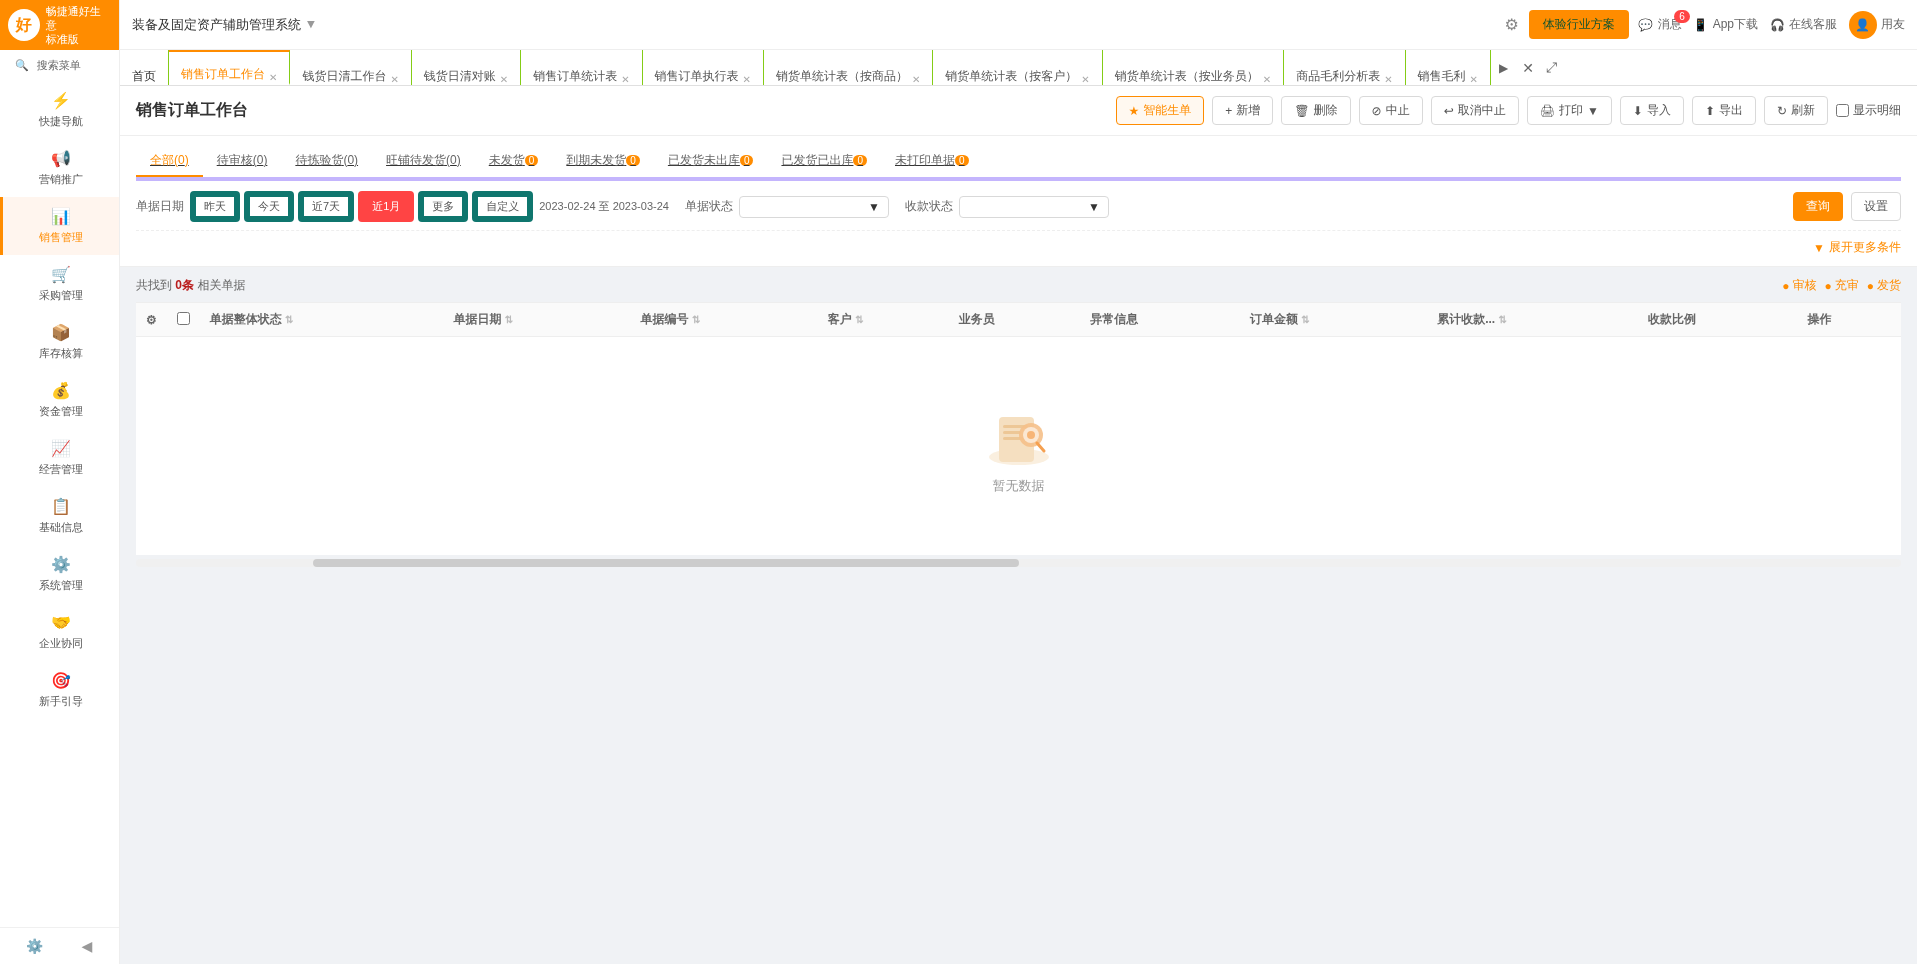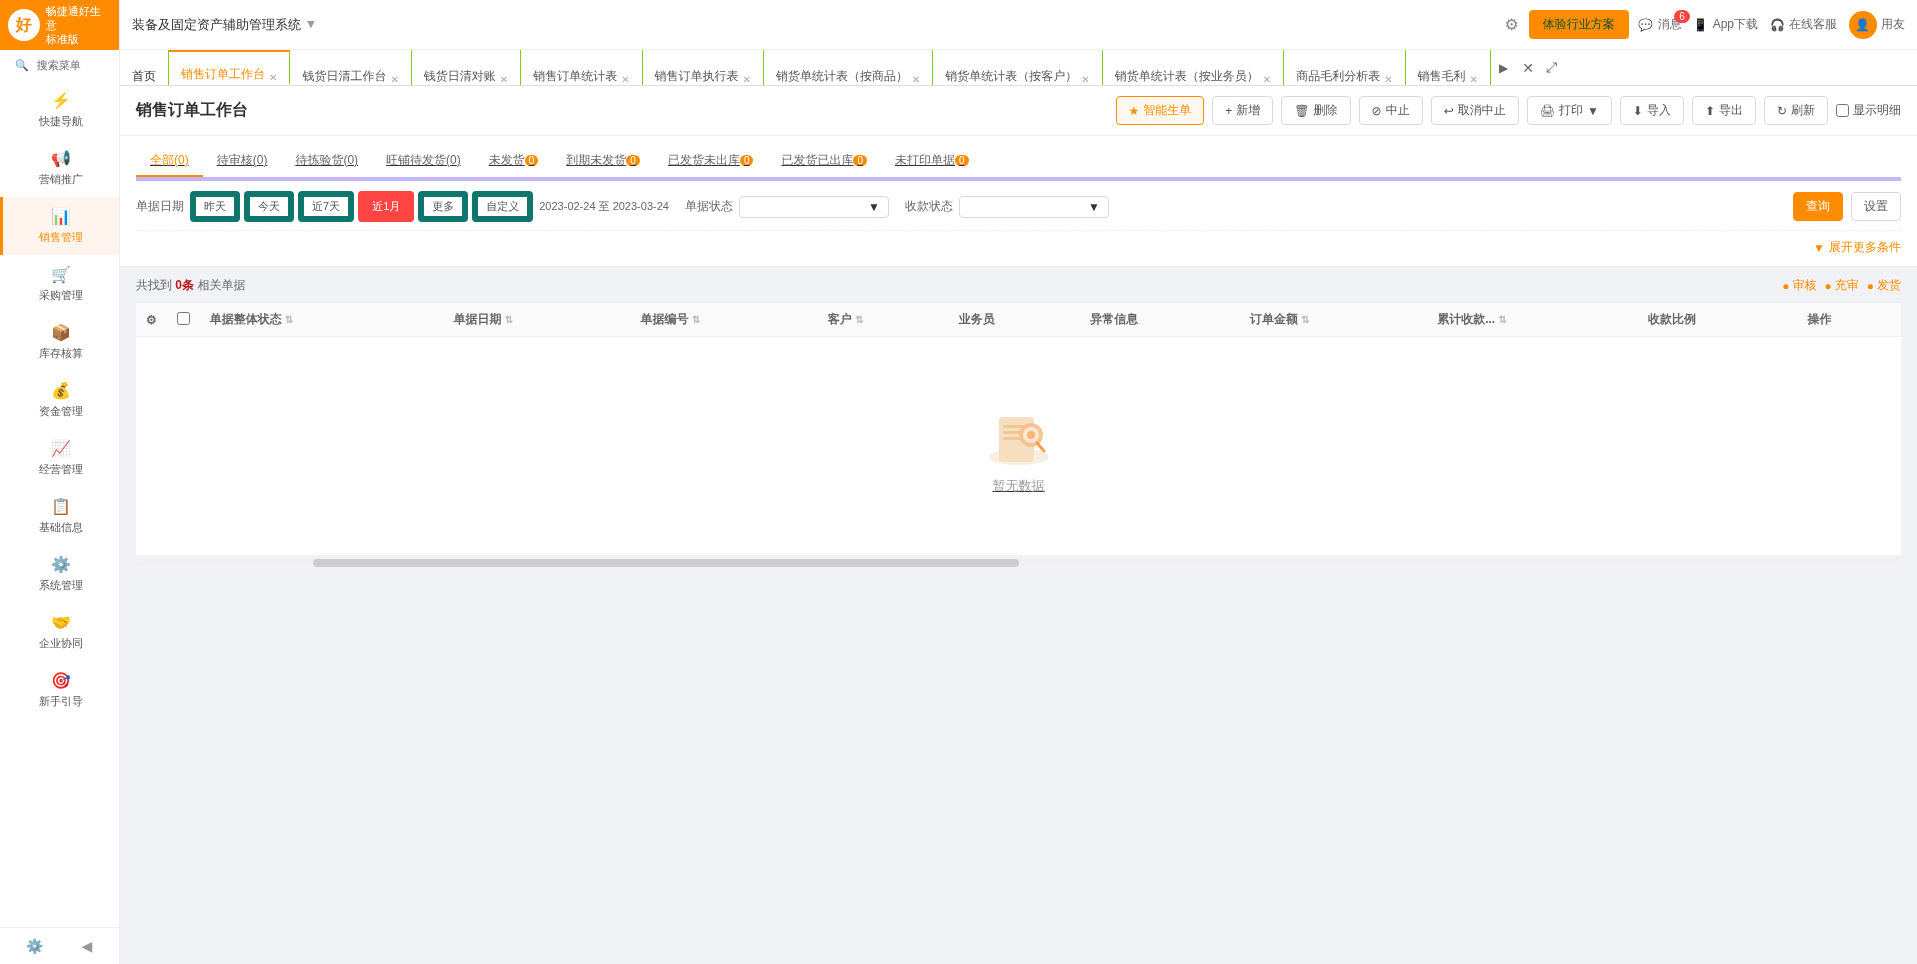--- a/index.html
+++ b/index.html
@@ -427,21 +427,21 @@
             <th>
               <span>收款比例</span>
             </th>
             <th>
               <span>操作</span>
             </th>
           </tr>
         </thead>
         <tbody>
           <tr>
-            <td colspan="12" style="padding:0; border:none;text-decoration:underline;">
+            <td colspan="12" style="padding:0; border:none;">
               <div class="empty-state">
 
                 <svg width="80" height="80" viewBox="0 0 80 80">
                   <ellipse cx="40" cy="60" rx="30" ry="8" fill="#f5dfc0" opacity="0.5"></ellipse>
                   <rect x="20" y="20" width="35" height="45" rx="4" fill="#f5dfc0"></rect>
                   <rect x="24" y="28" width="25" height="3" rx="1.5" fill="#e8b87a" opacity="0.6"></rect>
                   <rect x="24" y="34" width="18" height="3" rx="1.5" fill="#e8b87a" opacity="0.6"></rect>
                   <rect x="24" y="40" width="22" height="3" rx="1.5" fill="#e8b87a" opacity="0.6"></rect>
                   <circle cx="52" cy="38" r="12" fill="#f5c08a" opacity="0.9"></circle>
                   <circle cx="52" cy="38" r="8" fill="#fff" opacity="0.6"></circle>

